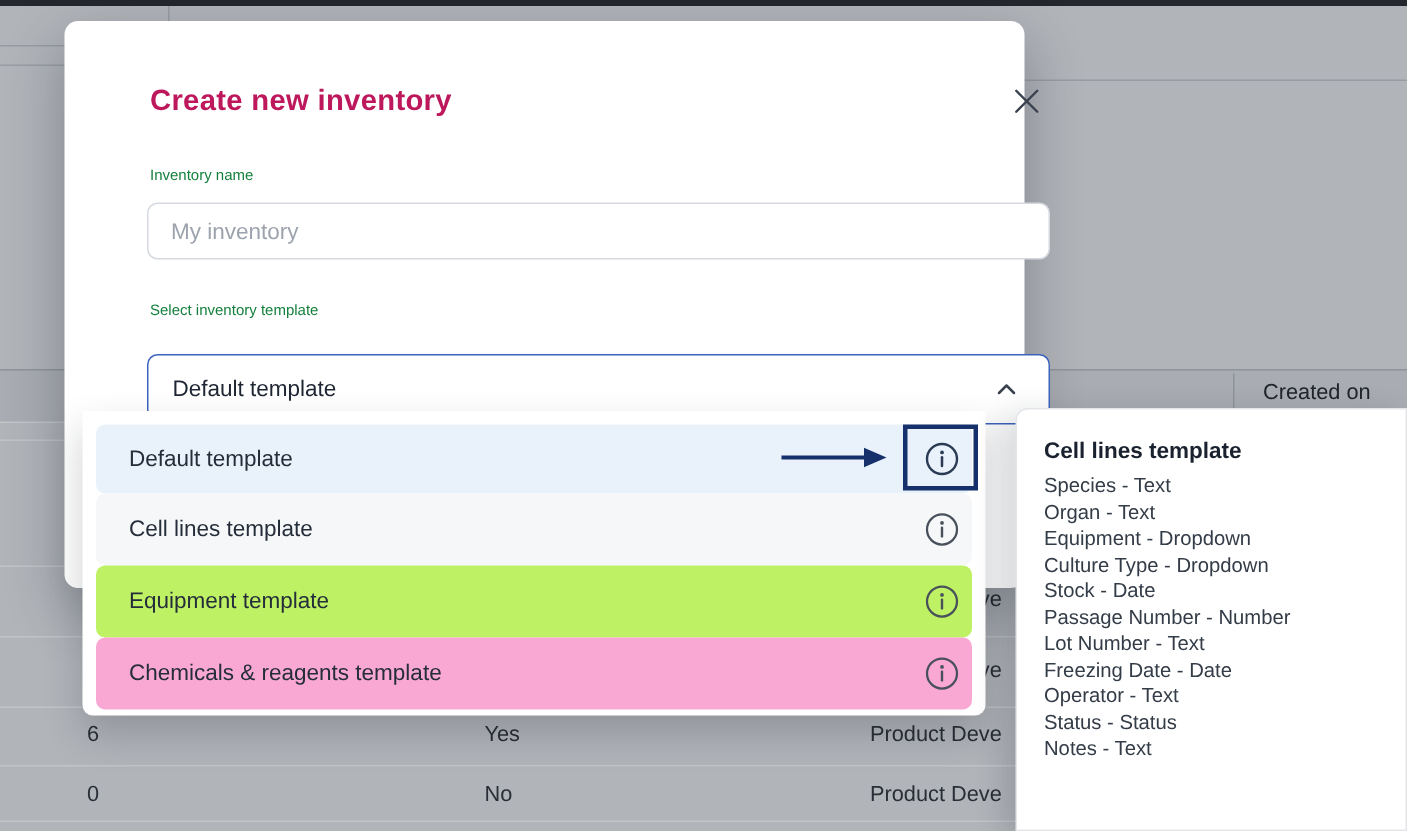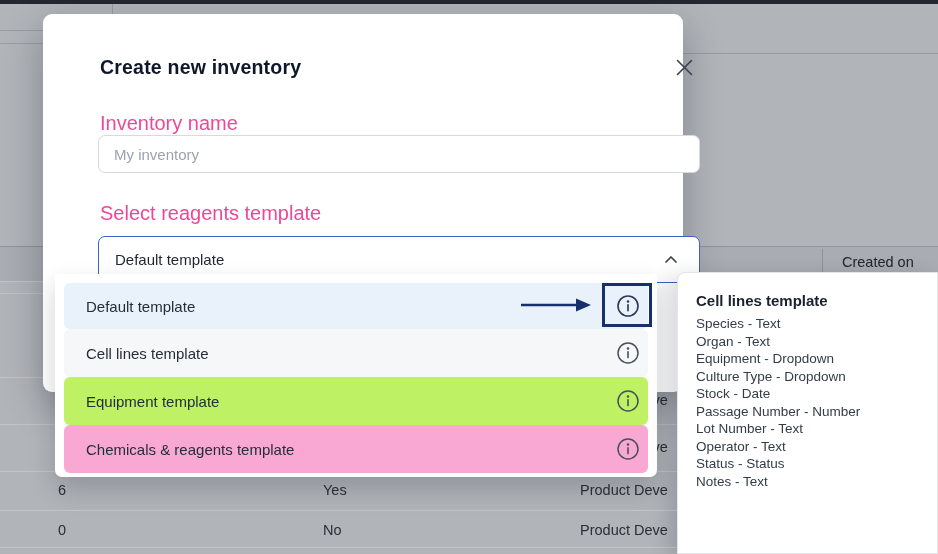--- a/index.html
+++ b/index.html
@@ -18,24 +18,24 @@
   .created-on { position: absolute; left: 842px; top: 254px; font-size: 14.5px; color: #20242b; z-index: 1; }
   .col-divider { position: absolute; left: 822px; top: 249px; width: 1px; height: 30px; background: #8e929a; z-index: 1; }
 
   .bg-row { position: absolute; left: 0; width: 938px; height: 30px; z-index: 1; color: #2a2e36; font-size: 14.5px; }
   .bg-row span { position: absolute; top: 50%; transform: translateY(-50%); white-space: nowrap; }
   .bg-c1 { left: 58px; } .bg-c2 { left: 323px; } .bg-c3 { left: 580px; }
 
   
   .modal { position: absolute; left: 43px; top: 14px; width: 640px; height: 378px; background: #ffffff;
            border-radius: 9px; box-shadow: 0 14px 38px rgba(18,24,35,0.30); z-index: 10; }
-  .modal-title { position: absolute; left: 57px; top: 42px; font-size: 19.5px; font-weight: bold; color: #0f172a; letter-spacing: .2px; }
+  .modal-title { position: absolute; left: 57px; top: 42px; font-size: 19.5px; font-weight: bold; color: #be185d; letter-spacing: .2px; }
   .close-btn { position: absolute; left: 628px; top: 40px; width: 26px; height: 26px; cursor: pointer;
                display: flex; align-items: center; justify-content: center; background: none; border: none; }
-  .field-label { position: absolute; left: 57px; font-size: 20px; color: #ec4899; }
+  .field-label { position: absolute; left: 57px; font-size: 10px; color: #15803d; }
   .lbl-name { top: 98px; }
   .lbl-template { top: 188px; }
   .name-input { position: absolute; left: 55px; top: 121px; width: 602px; height: 38px; border: 1.5px solid #d6dae0;
                 border-radius: 7px; padding: 15px 15px; font-size: 15px; color: #1f2633; background: #fff; outline: none;
                 font-family: "Liberation Sans", sans-serif; }
   .name-input::placeholder { color: #9ca3ad; opacity: 1; }
   .select-box { position: absolute; left: 55px; top: 222px; width: 602px; height: 47px; border: 1.7px solid #3c63bd;
                 border-radius: 7px; background: #fff; display: flex; align-items: center; padding: 0 16px; cursor: pointer; }
   .select-value { font-size: 15px; color: #1f2633; }
   .select-chevron { position: absolute; right: 20px; top: 15px; }
@@ -109,21 +109,21 @@
         <svg width="17" height="17" viewBox="0 0 17 17">
           <line x1="1.5" y1="1.5" x2="15.5" y2="15.5" stroke="#3a424f" stroke-width="1.6" stroke-linecap="round"></line>
           <line x1="15.5" y1="1.5" x2="1.5" y2="15.5" stroke="#3a424f" stroke-width="1.6" stroke-linecap="round"></line>
         </svg>
       </span>
     </button>
 
     <div class="field-label lbl-name">Inventory name</div>
     <input class="name-input" type="text" placeholder="My inventory" style="">
 
-    <div class="field-label lbl-template">Select reagents template</div>
+    <div class="field-label lbl-template">Select inventory template</div>
     <div class="select-box">
       <span class="select-value">Default template</span>
       <span class="select-chevron">
         <svg width="16" height="16" viewBox="0 0 16 16">
           <polyline points="3,10 8,5 13,10" fill="none" stroke="#3a424f" stroke-width="1.7" stroke-linecap="round" stroke-linejoin="round"></polyline>
         </svg>
       </span>
     </div>
   </div>
 
@@ -183,18 +183,19 @@
 
   <div class="tooltip">
     <div class="tooltip-title">Cell lines template</div>
     <div class="tooltip-field">Species - Text</div>
     <div class="tooltip-field">Organ - Text</div>
     <div class="tooltip-field">Equipment - Dropdown</div>
     <div class="tooltip-field">Culture Type - Dropdown</div>
     <div class="tooltip-field">Stock - Date</div>
     <div class="tooltip-field">Passage Number - Number</div>
     <div class="tooltip-field">Lot Number - Text</div>
+    <div class="tooltip-field">Freezing Date - Date</div>
     <div class="tooltip-field">Operator - Text</div>
     <div class="tooltip-field">Status - Status</div>
     <div class="tooltip-field">Notes - Text</div>
   </div>
 
 </div>
 
 </body></html>

